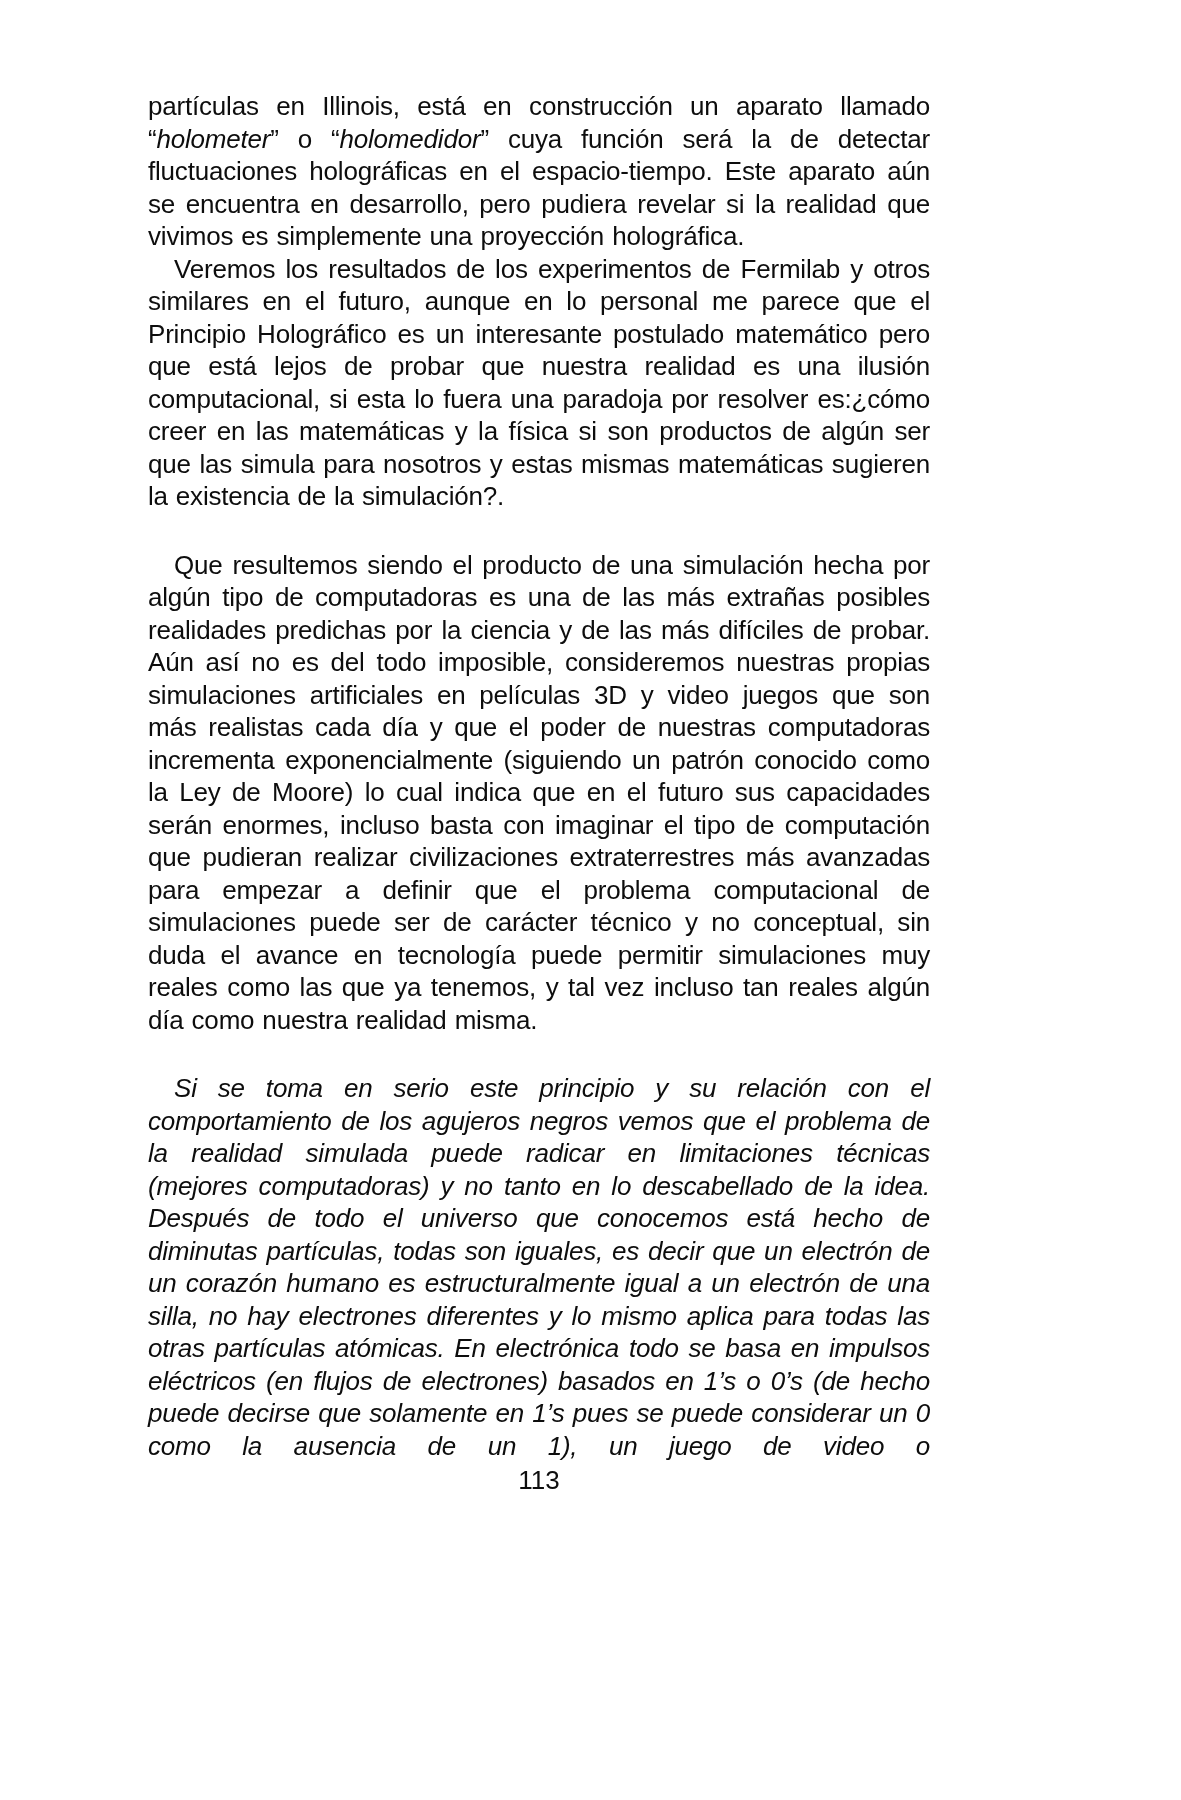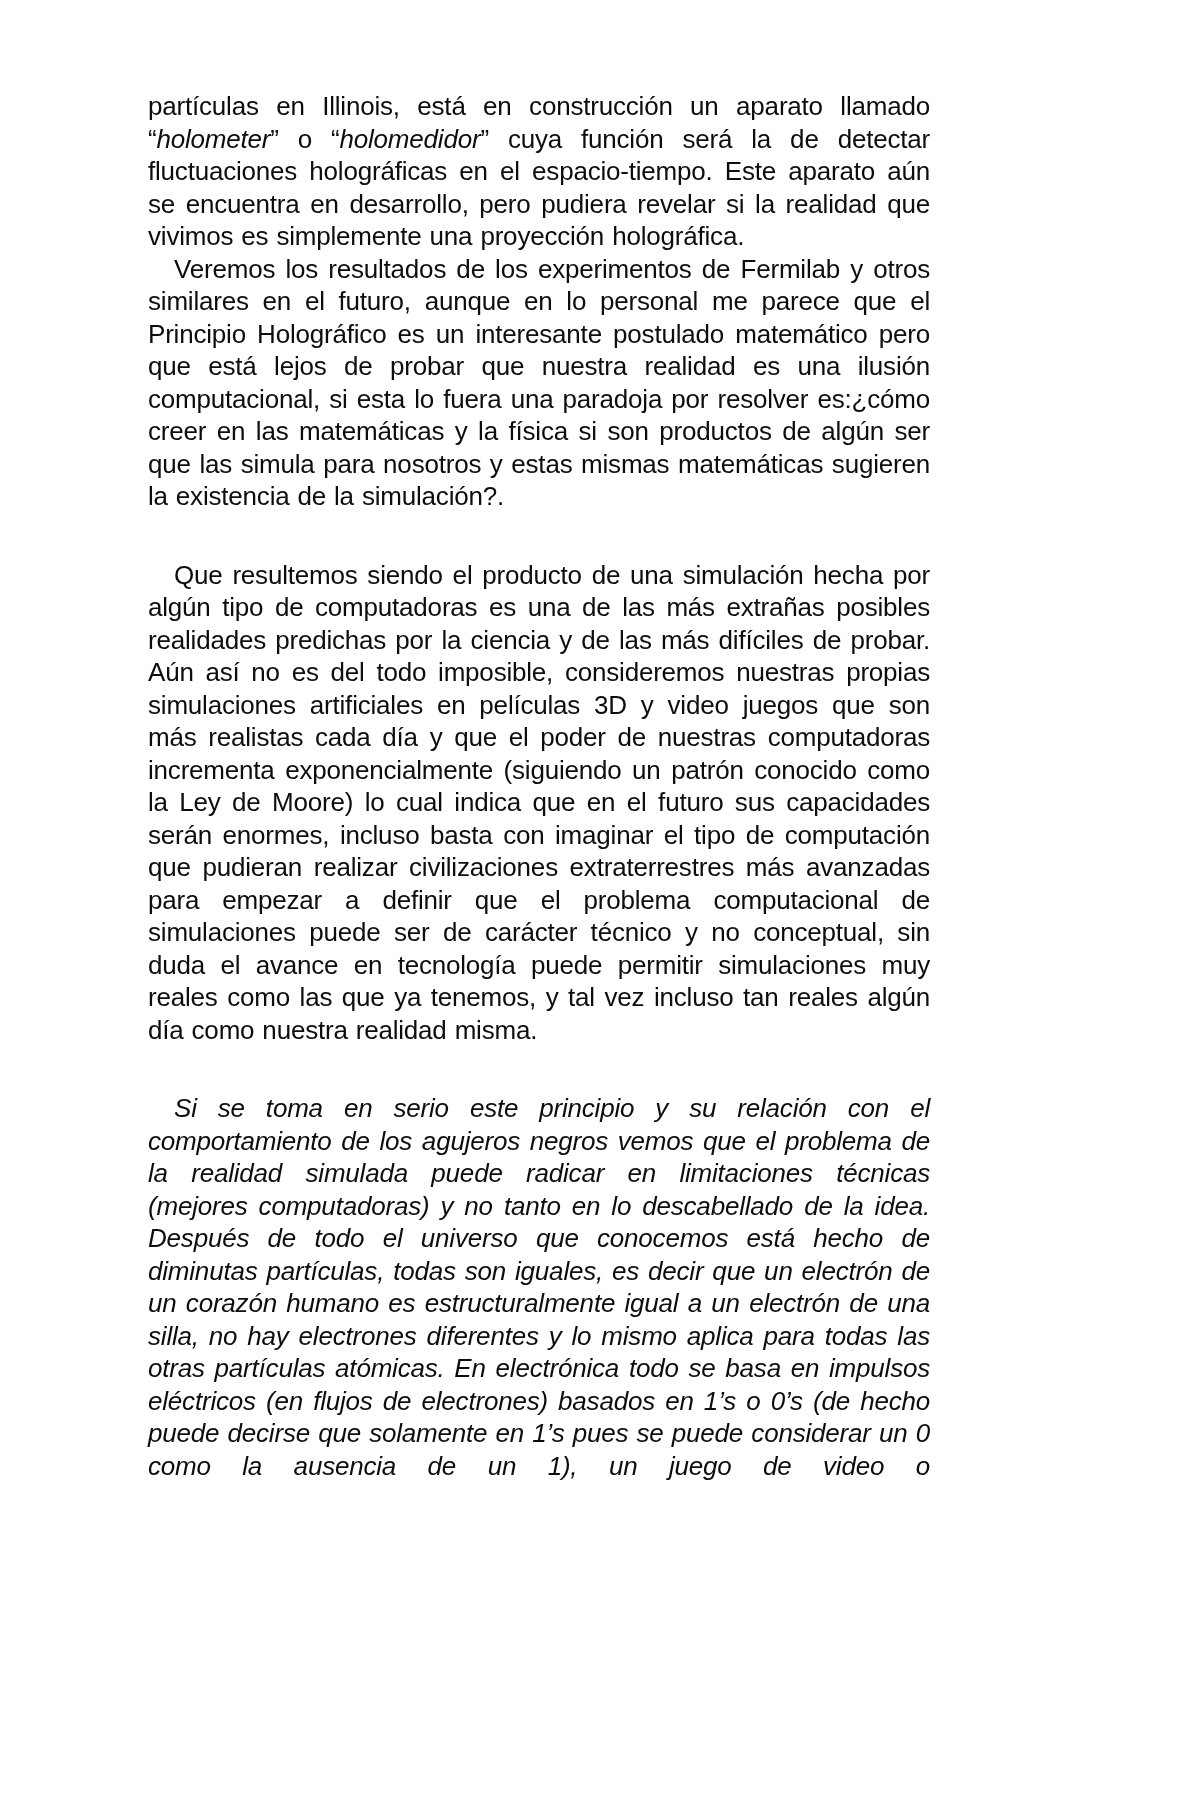--- a/index.html
+++ b/index.html
@@ -24,21 +24,21 @@
   }
   .para {
     margin: 0;
     font-size: 26px;
     line-height: 32.5px;
     letter-spacing: -0.2px;
     text-align: justify;
     word-spacing: 1px;
   }
   .para.indent { text-indent: 26px; }
-  .para.spaced { margin-top: 46px; }
+  .para.spaced { margin-top: 36px; }
   .para.continues { text-align-last: justify; font-style: italic; }
   .para em { font-style: italic; }
   .page-number {
     font-size: 26px;
     line-height: 32.5px;
     text-align: center;
     margin-top: 2px;
   }
 </style>
 </head>
@@ -48,15 +48,16 @@
   <div class="text-block">
 
     <p class="para"><span>partículas en Illinois, está en construcción un aparato llamado “</span><em>holometer</em><span>” o “</span><em>holomedidor</em><span>” cuya función será la de detectar fluctuaciones holográficas en el espacio-tiempo. Este aparato aún se encuentra en desarrollo, pero pudiera revelar si la realidad que vivimos es simplemente una proyección holográfica.</span></p>
 
     <p class="para indent">Veremos los resultados de los experimentos de Fermilab y otros similares en el futuro, aunque en lo personal me parece que el Principio Holográfico es un interesante postulado matemático pero que está lejos de probar que nuestra realidad es una ilusión computacional, si esta lo fuera una paradoja por resolver es:¿cómo creer en las matemáticas y la física si son productos de algún ser que las simula para nosotros y estas mismas matemáticas sugieren la existencia de la simulación?.</p>
 
     <p class="para indent spaced">Que resultemos siendo el producto de una simulación hecha por algún tipo de computadoras es una de las más extrañas posibles realidades predichas por la ciencia y de las más difíciles de probar. Aún así no es del todo imposible, consideremos nuestras propias simulaciones artificiales en películas 3D y video juegos que son más realistas cada día y que el poder de nuestras computadoras incrementa exponencialmente (siguiendo un patrón conocido como la Ley de Moore) lo cual indica que en el futuro sus capacidades serán enormes, incluso basta con imaginar el tipo de computación que pudieran realizar civilizaciones extraterrestres más avanzadas para empezar a definir que el problema computacional de simulaciones puede ser de carácter técnico y no conceptual, sin duda el avance en tecnología puede permitir simulaciones muy reales como las que ya tenemos, y tal vez incluso tan reales algún día como nuestra realidad misma.</p>
 
     <p class="para indent spaced continues">Si se toma en serio este principio y su relación con el comportamiento de los agujeros negros vemos que el problema de la realidad simulada puede radicar en limitaciones técnicas (mejores computadoras) y no tanto en lo descabellado de la idea. Después de todo el universo que conocemos está hecho de diminutas partículas, todas son iguales, es decir que un electrón de un corazón humano es estructuralmente igual a un electrón de una silla, no hay electrones diferentes y lo mismo aplica para todas las otras partículas atómicas. En electrónica todo se basa en impulsos eléctricos (en flujos de electrones) basados en 1’s o 0’s (de hecho puede decirse que solamente en 1’s pues se puede considerar un 0 como la ausencia de un 1), un juego de video o</p>
 
+    <div class="page-number">113</div>
 
   </div>
 </div>
 
 </body></html>

